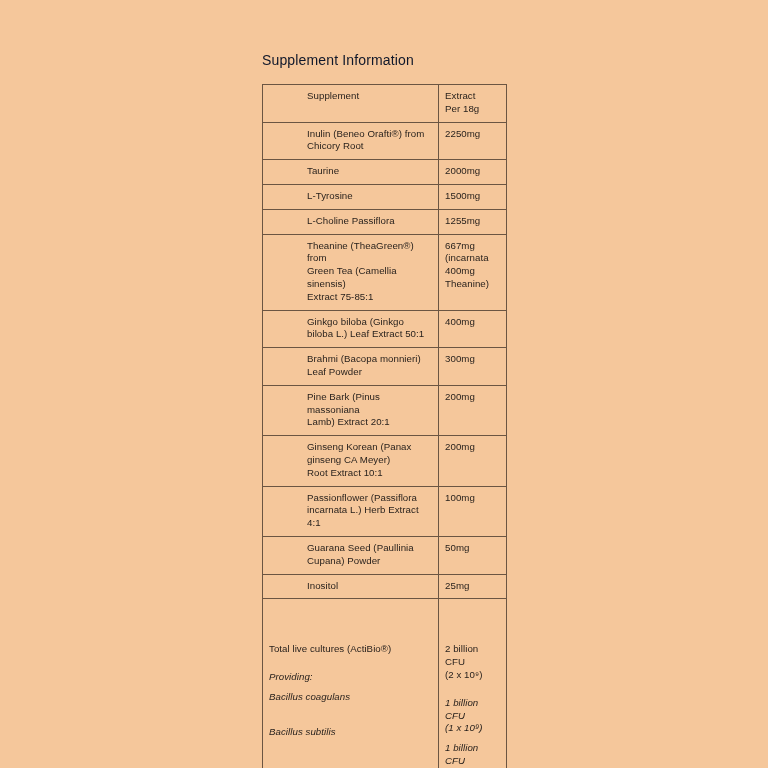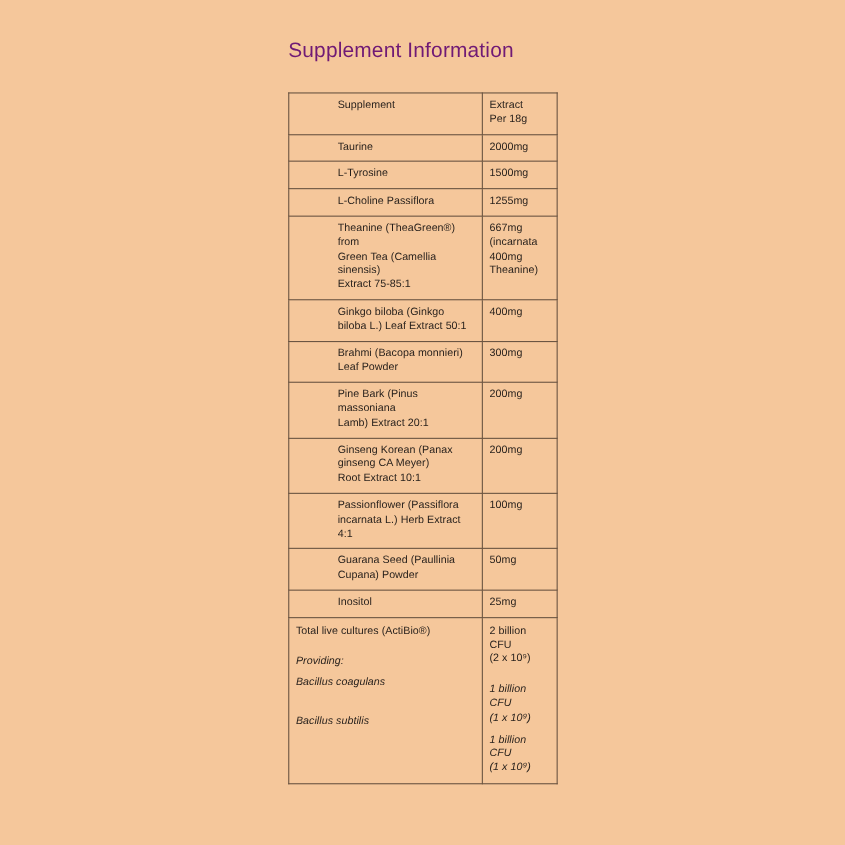--- a/index.html
+++ b/index.html
@@ -17,24 +17,24 @@
 
   #page {
     position: relative;
     width: 768px;
     height: 768px;
   }
 
   .panel-title {
     position: absolute;
     left: 262px;
-    top: 36px;
-    font-size: 19px;
+    top: 52px;
+    font-size: 14px;
     letter-spacing: 0.15px;
-    color: #701a75;
+    color: #0f172a;
     line-height: 1.2;
   }
 
   .supp-table {
     position: absolute;
     left: 262px;
     top: 84px;
     width: 244px;
     border-collapse: collapse;
     table-layout: fixed;
@@ -65,20 +65,21 @@
 
   
   .probio-cell {
     padding: 0 !important;
     vertical-align: top;
   }
   .probio-inner {
     padding: 6px 6px 7px 6px;
     font-size: 9.7px;
     line-height: 1.32;
+    margin-top: 38px;
   }
   .probio-line {
     white-space: pre-line;
   }
   .probio-gap-lg { height: 15px; }
   .probio-gap-sm { height: 7px; }
   .italic { font-style: italic; }
 </style>
 </head>
 <body>
@@ -93,20 +94,25 @@
       <col class="col-amt">
     </colgroup>
     <tbody>
 
       <tr>
         <td class="name">Supplement</td>
         <td class="amount">Extract
 Per 18g</td>
       </tr>
 
+      <tr>
+        <td class="name">Inulin (Beneo Orafti®) from
+Chicory Root</td>
+        <td class="amount">2250mg</td>
+      </tr>
       <tr>
         <td class="name">Taurine</td>
         <td class="amount">2000mg</td>
       </tr>
       <tr>
         <td class="name">L-Tyrosine</td>
         <td class="amount">1500mg</td>
       </tr>
       <tr>
         <td class="name">L-Choline Passiflora</td>

